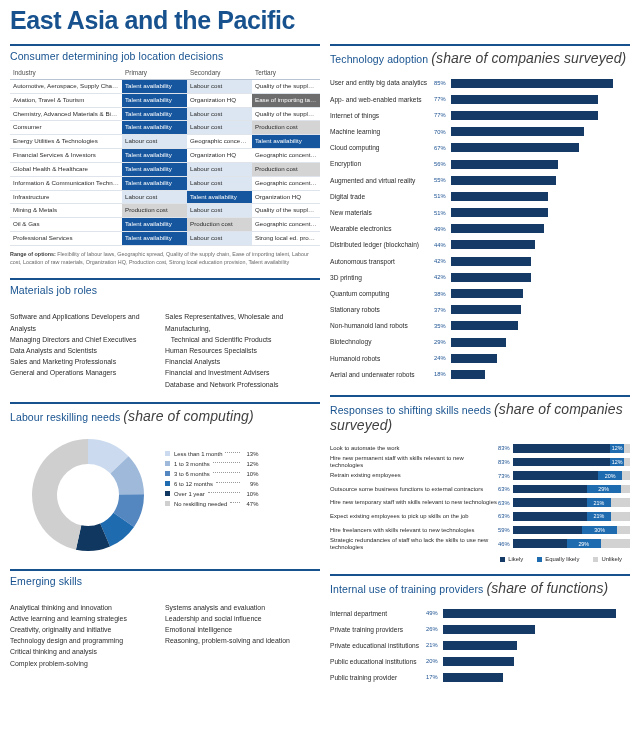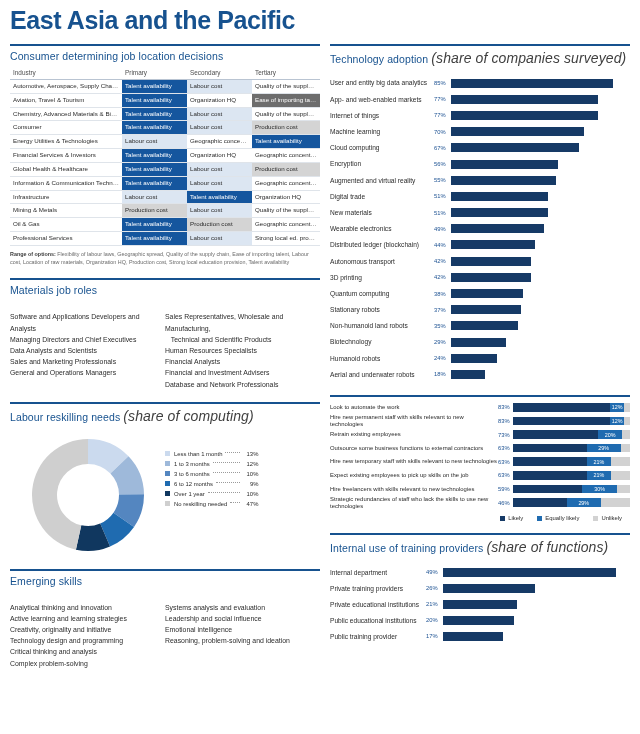--- a/index.html
+++ b/index.html
@@ -460,20 +460,24 @@
                 <div class="barfill" style="width: 19.1489%; background: rgb(22, 58, 102);"></div>
               </div>
             </div>
           </div>
       </div>
 
       <div class="spacer-md"></div>
 
       <div class="panel">
         <div class="rule"></div>
+        <div class="panel-head">
+          <span>Responses to shifting skills needs</span>
+          <span class="sub">(share of companies surveyed)</span>
+        </div>
         <div class="stacked" id="stack-chart">
             <div class="srow">
               <div class="slabel">Look to automate the work</div>
               <div class="sval">83%</div>
               <div class="strack">
                 <div class="seg-likely" style="width: 83%;"></div>
                 <div class="seg-equal" style="width: 12%;">12%</div>
                 <div class="seg-unlikely" style="width: 5%;"></div>
               </div>
             </div>

